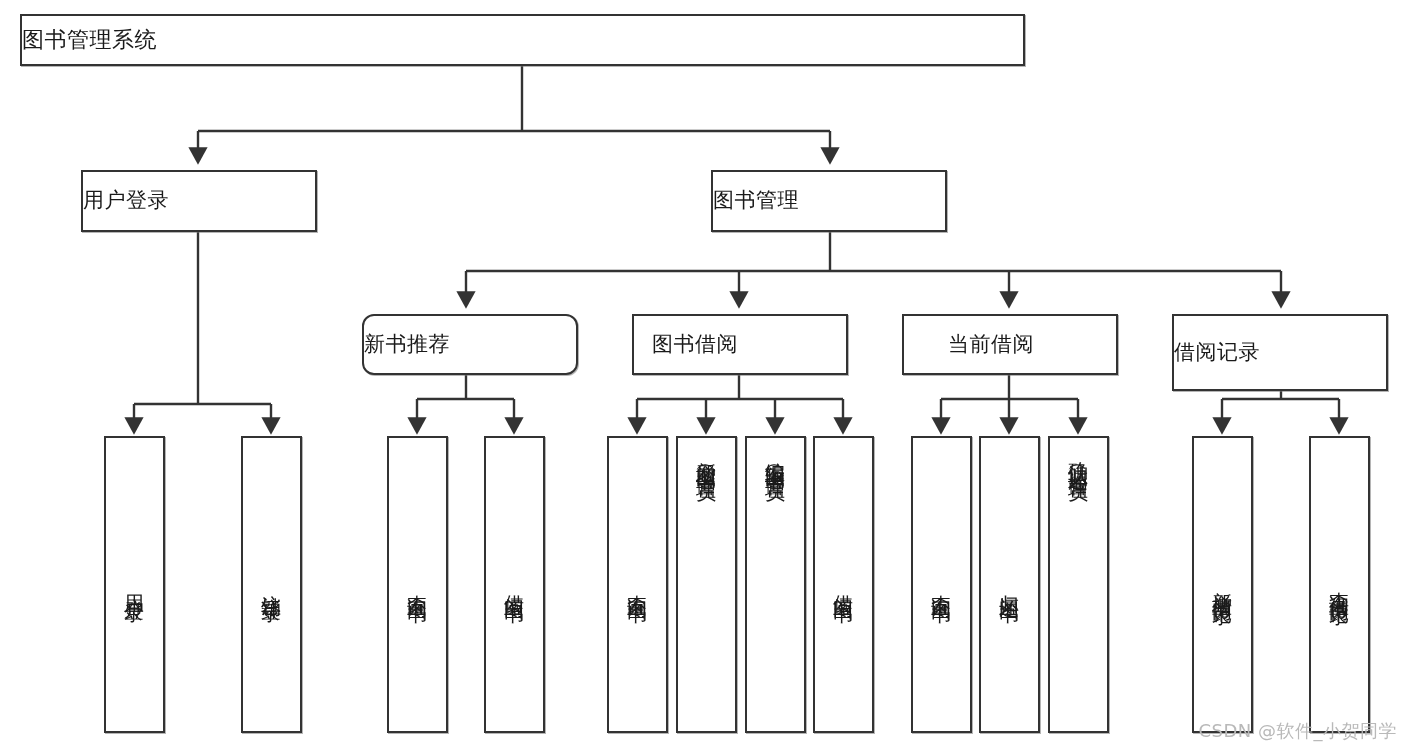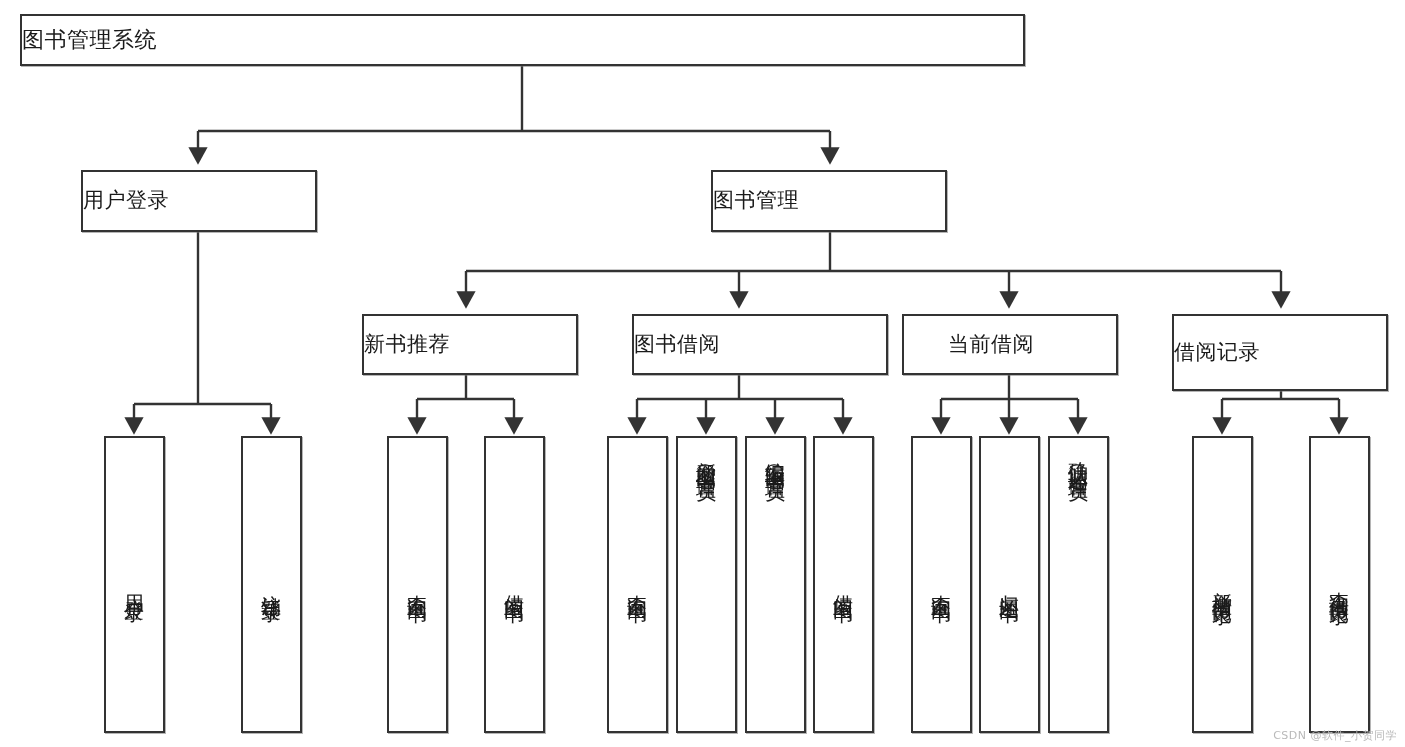--- a/index.html
+++ b/index.html
@@ -63,21 +63,21 @@
     letter-spacing: 3px;
     white-space: nowrap;
   }
   
   .node.vert.align-mid  { align-items: center; }
   .node.vert.align-top  { align-items: flex-start; padding-top: 8px; }
   .watermark {
     position: absolute;
     right: 8px;
     bottom: 4px;
-    font-size: 11px;
+    font-size: 18px;
     color: #b9b9b9;
     letter-spacing: 0.5px;
     user-select: none;
     white-space: nowrap;
   }
 </style>
 </head>
 <body>
 
 <div id="canvas">
@@ -136,24 +136,24 @@
     <span class="label">图书管理系统</span>
   </div>
 
   <div class="node horiz" style="left:81px; top:170px; width:236px; height:62px;">
     <span class="label">用户登录</span>
   </div>
   <div class="node horiz" style="left:711px; top:170px; width:236px; height:62px;">
     <span class="label">图书管理</span>
   </div>
 
-  <div class="node horiz" style="left:362px; top:314px; width:216px; height:61px;">
+  <div class="node horiz" style="left:362px; top:314px; width:216px; height:61px;border-radius:12px;">
     <span class="label">新书推荐</span>
   </div>
-  <div class="node horiz" style="left:632px; top:314px; width:256px; height:61px;">
+  <div class="node horiz" style="left:632px; top:314px; width:216px; height:61px;padding-left:18px;">
     <span class="label">图书借阅</span>
   </div>
   <div class="node horiz" style="left:902px; top:314px; width:216px; height:61px;padding-left:44px;">
     <span class="label">当前借阅</span>
   </div>
   <div class="node horiz" style="left:1172px; top:314px; width:216px; height:77px;">
     <span class="label">借阅记录</span>
   </div>
 
   <div class="node vert align-mid" style="left:104px; top:436px; width:61px; height:297px;">

